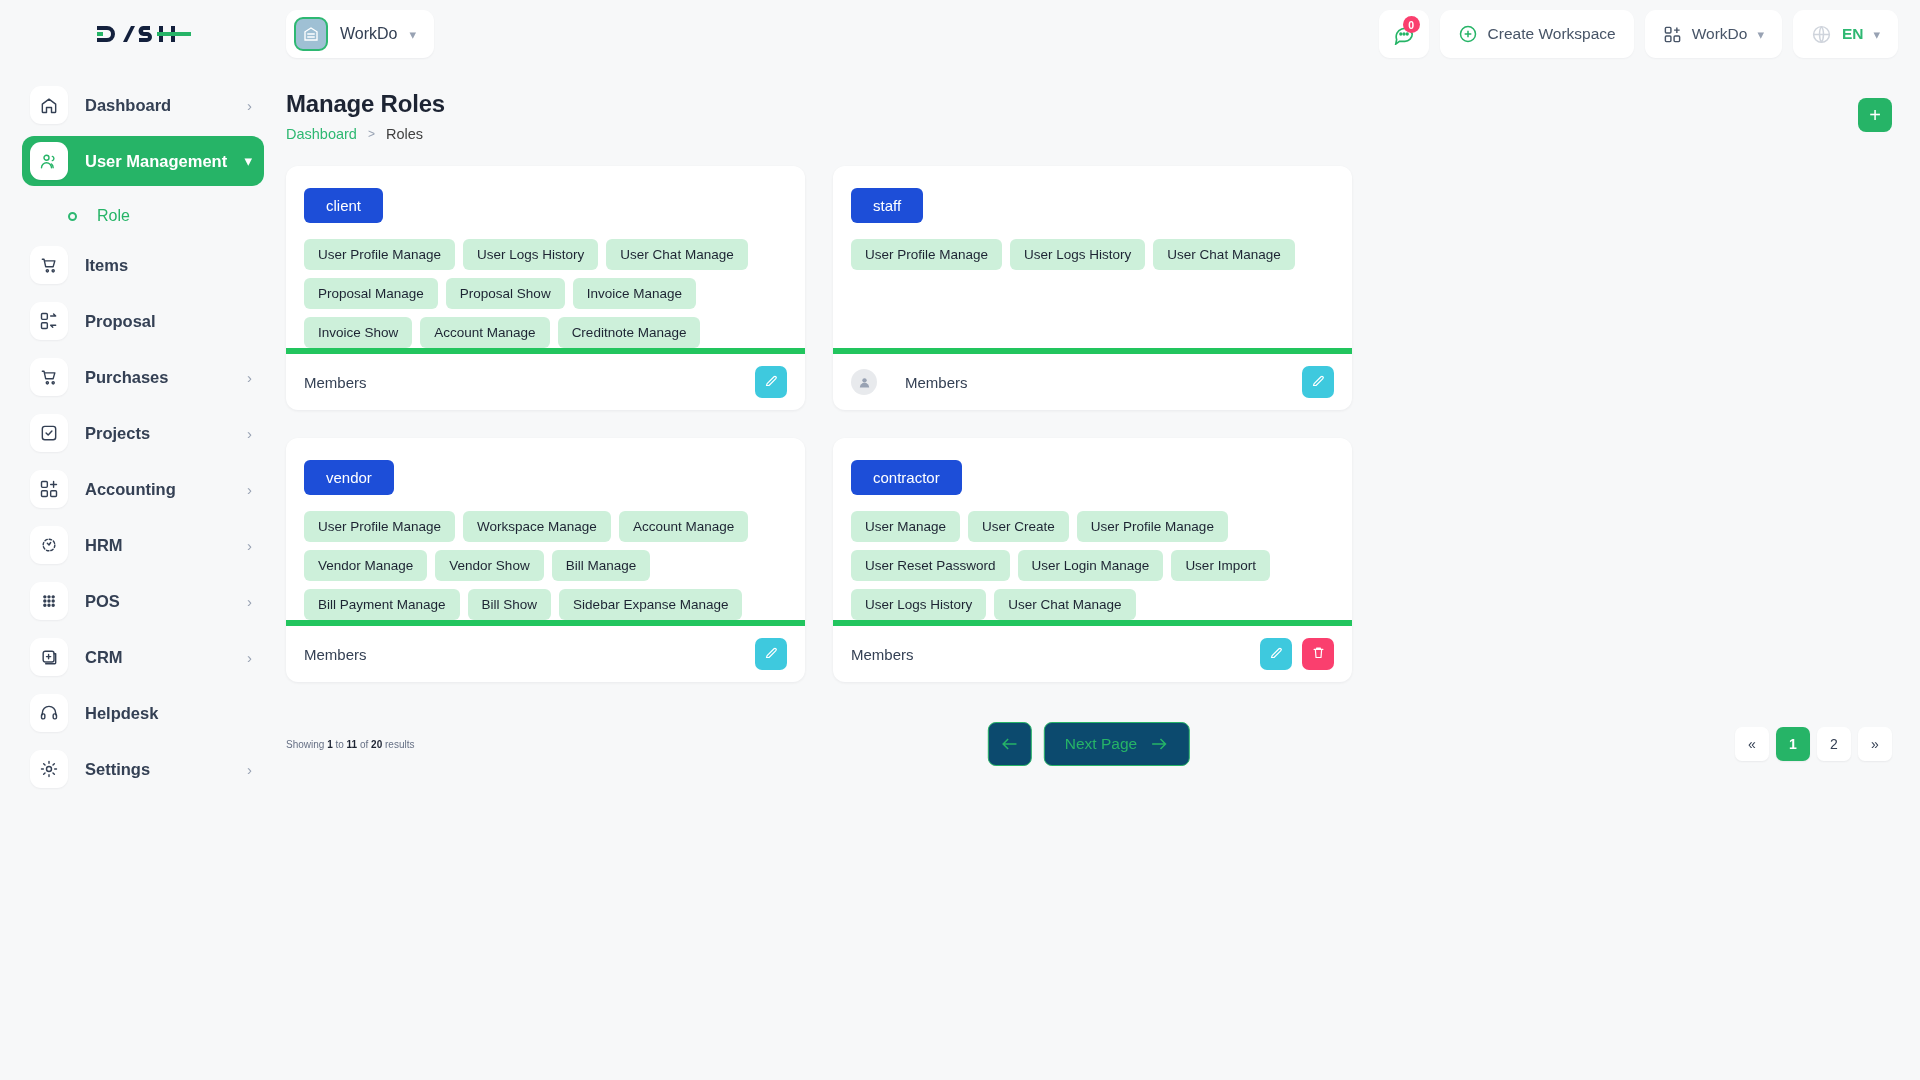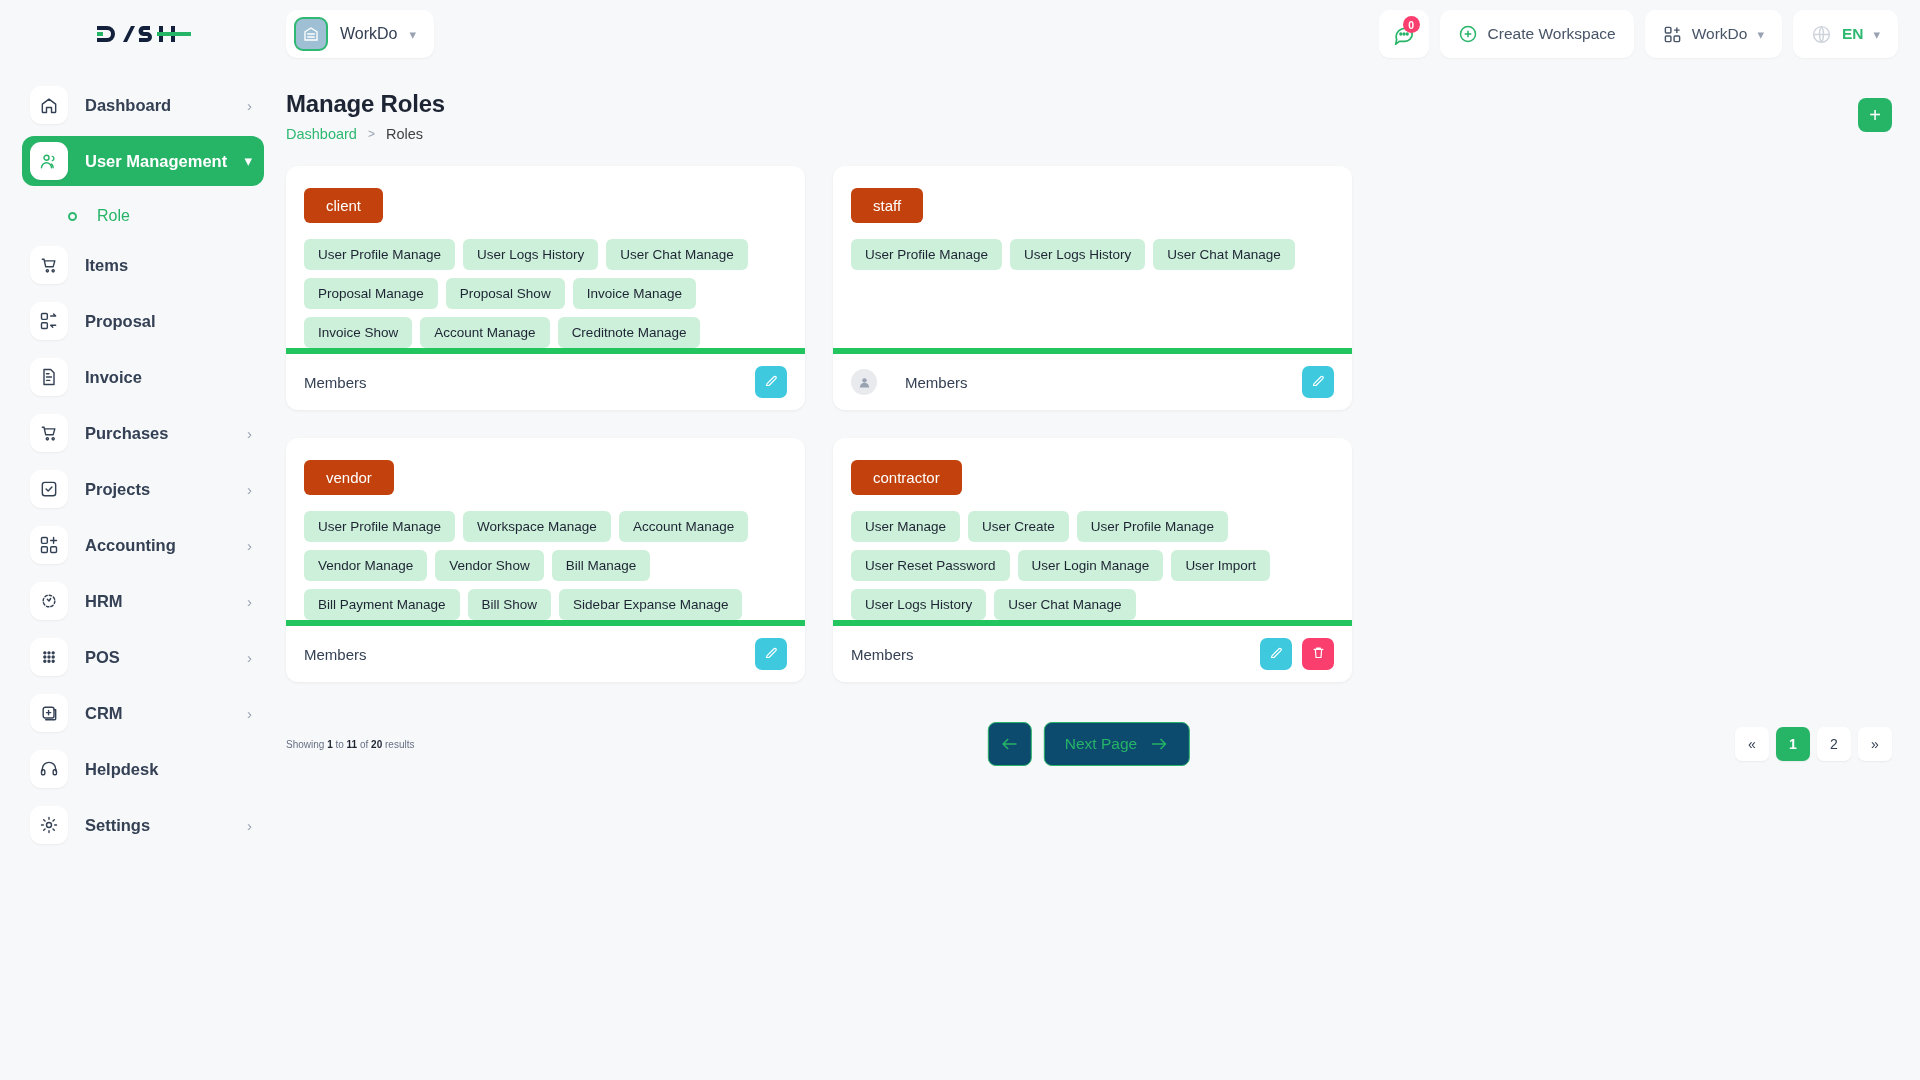--- a/index.html
+++ b/index.html
@@ -115,21 +115,21 @@
   .cards {
     display: flex; flex-wrap: wrap; gap: 28px; margin-top: 24px;
   }
   .card {
     width: 519px; background: #ffffff; border-radius: 12px;
     box-shadow: 0 1px 3px rgba(16,24,40,.06);
     display: flex; flex-direction: column;
   }
   .card-body { padding: 22px 18px 0 18px; flex: 1; }
   .role-chip {
-    display: inline-block; background: #c2410c; color: #ffffff;
+    display: inline-block; background: #1d4ed8; color: #ffffff;
     font-size: 15px; border-radius: 6px; padding: 9px 22px; margin-bottom: 16px;
   }
   .perms { display: flex; flex-wrap: wrap; gap: 8px 8px; }
   .perm {
     background: #cdf0da; color: #1d2433; font-size: 13.5px;
     border-radius: 6px; padding: 8px 14px; white-space: nowrap; font-weight: 500;
   }
   .card-foot {
     border-top: 6px solid #22c55e; height: 62px;
     display: flex; align-items: center; padding: 0 18px; gap: 28px;
@@ -281,29 +281,20 @@
       </div>
       <div class="nav-item">
         <span class="nav-ico">
           <svg width="20" height="20" viewBox="0 0 24 24" fill="none" stroke="#344054" stroke-width="1.7" stroke-linecap="round" stroke-linejoin="round" style="color:#344054">
             <rect x="3" y="3" width="7" height="7" rx="1.3"></rect>
             <rect x="3" y="14" width="7" height="7" rx="1.3"></rect>
             <path d="M14 6h6l-2.5-2.5M20 17h-6l2.5 2.5"></path>
           </svg>
         </span>
         <span class="nav-label">Proposal</span>
-      </div>
-      <div class="nav-item">
-        <span class="nav-ico">
-          <svg width="20" height="20" viewBox="0 0 24 24" fill="none" stroke="#344054" stroke-width="1.7" stroke-linecap="round" stroke-linejoin="round" style="color:#344054">
-            <path d="M6 3h8l4 4v14H6z"></path>
-            <path d="M9 12h6M9 16h4M9 8h3"></path>
-          </svg>
-        </span>
-        <span class="nav-label">Invoice</span>
       </div>
       <div class="nav-item">
         <span class="nav-ico">
           <svg width="20" height="20" viewBox="0 0 24 24" fill="none" stroke="#344054" stroke-width="1.7" stroke-linecap="round" stroke-linejoin="round" style="color:#344054">
             <path d="M4 5h2l2 9h9l2-7H7"></path>
             <circle cx="10" cy="19" r="1.3"></circle>
             <circle cx="17" cy="19" r="1.3"></circle>
           </svg>
         </span>
         <span class="nav-label">Purchases</span>

